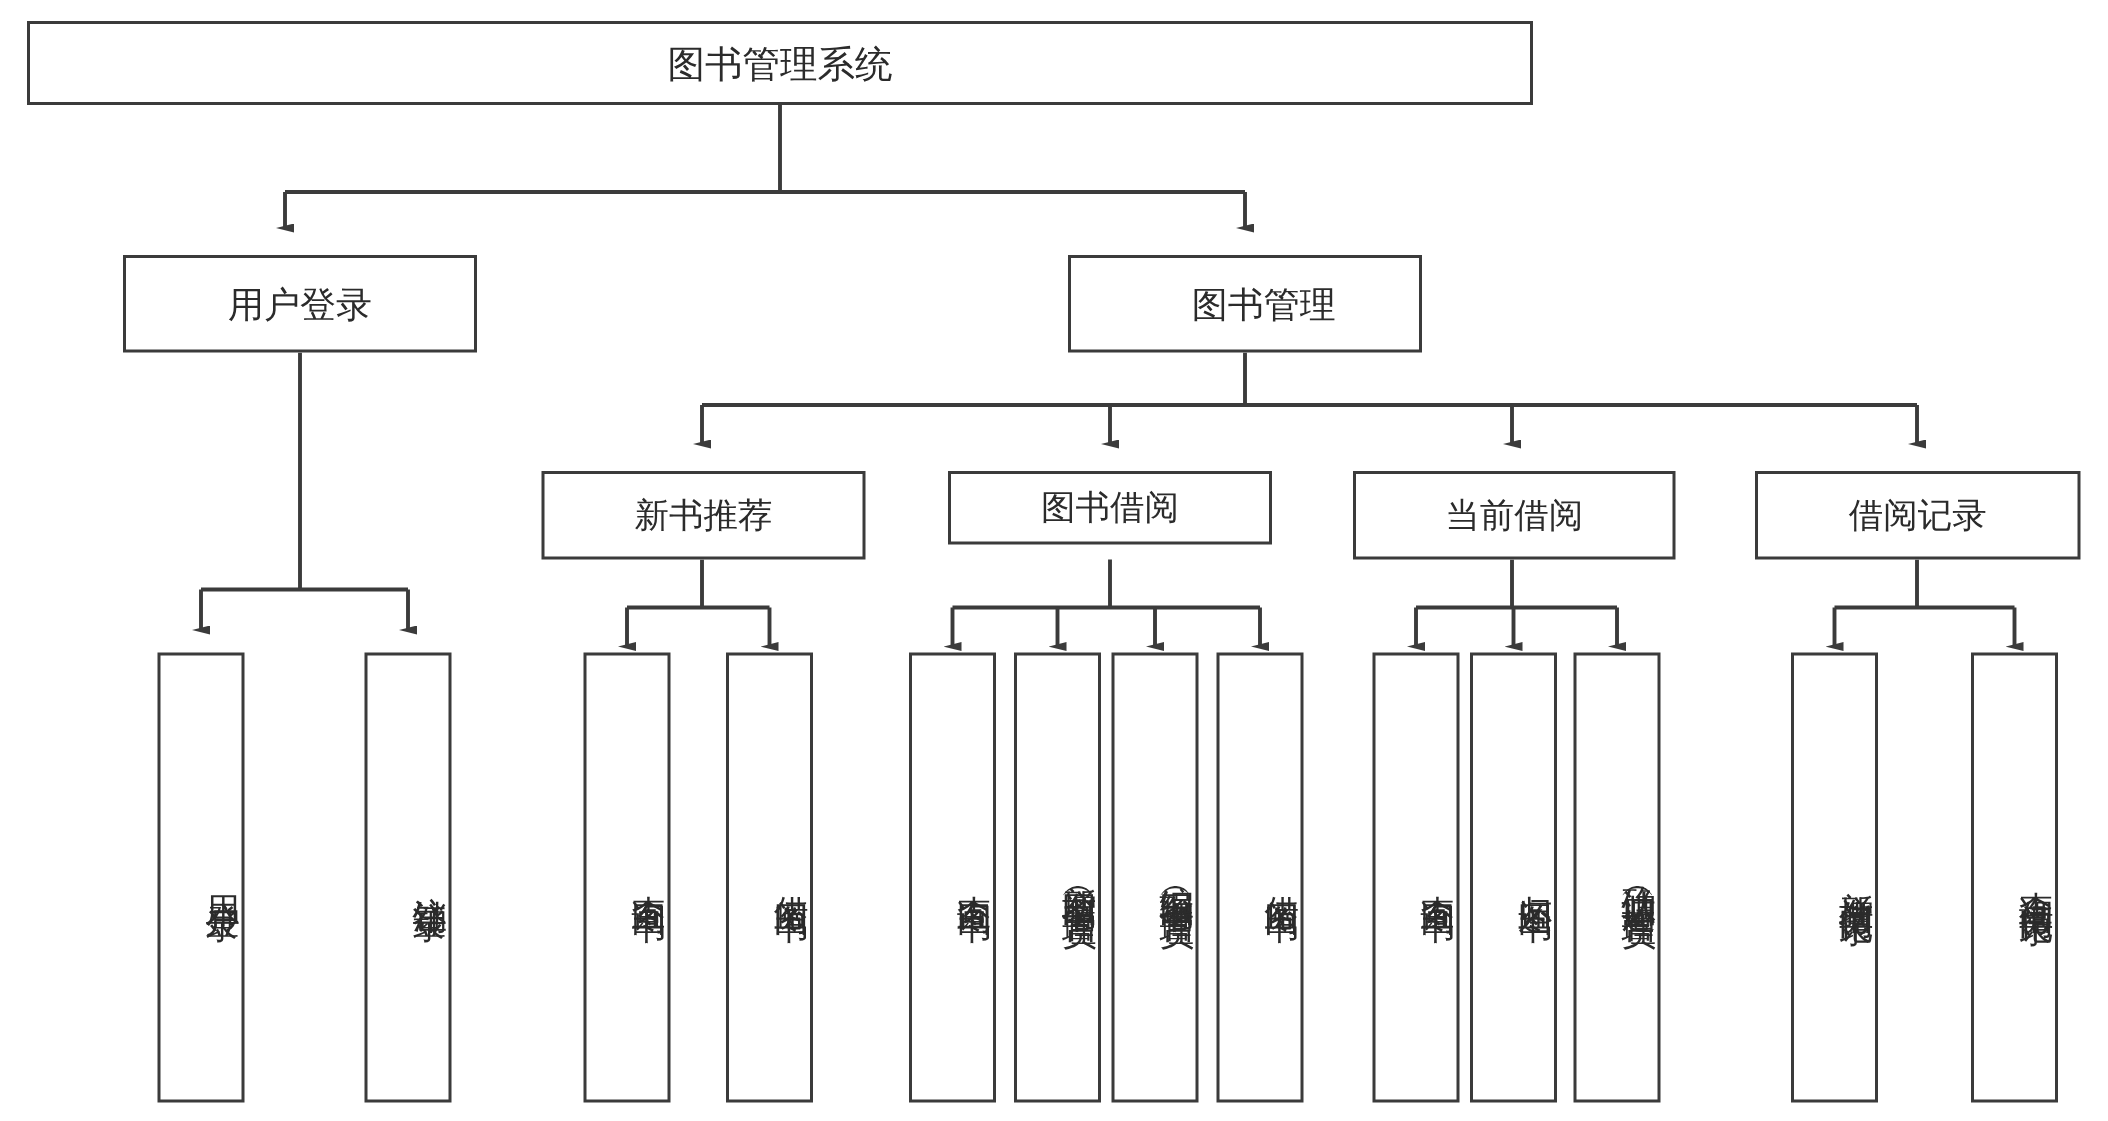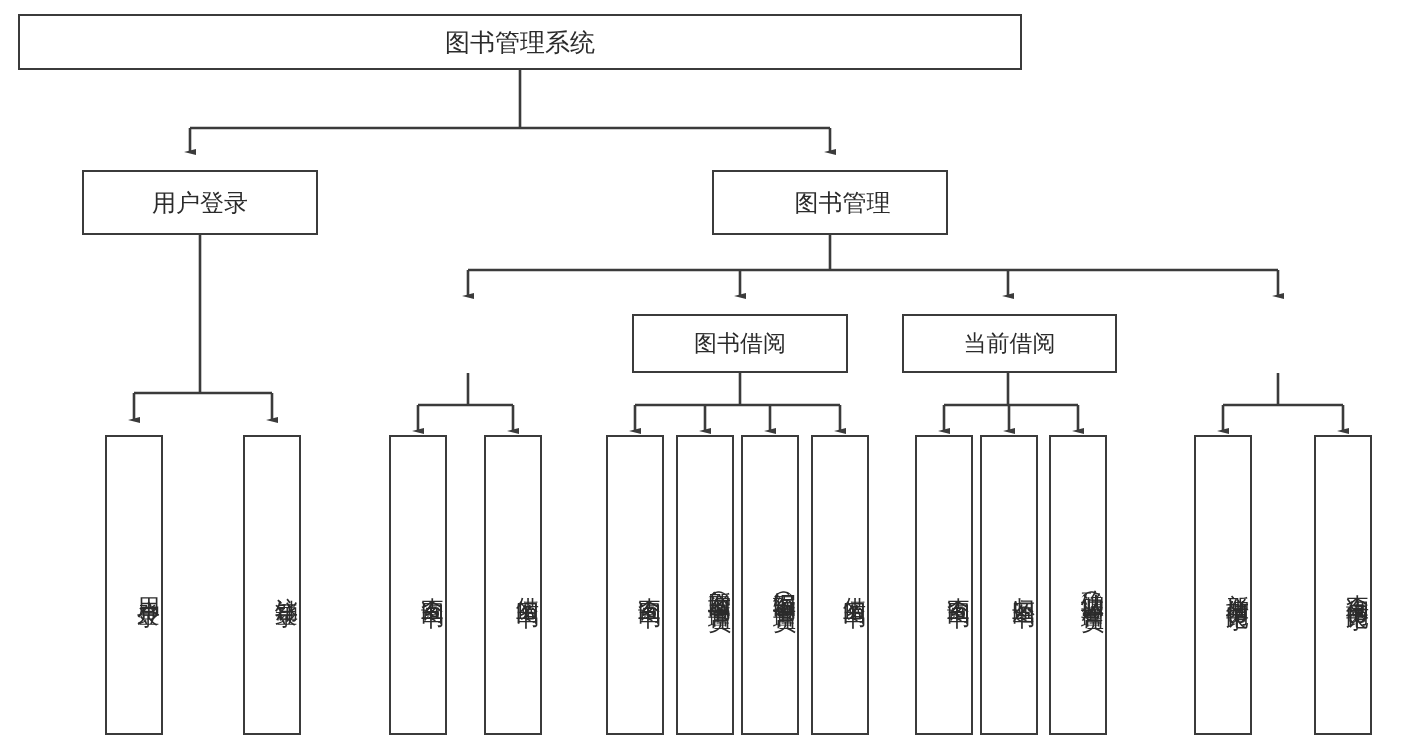--- a/index.html
+++ b/index.html
@@ -129,25 +129,31 @@
     <span class="label">图书管理系统</span>
   </div>
 
   <div class="node lvl2" style="left:82px; top:170px; width:236px; height:65px;">
     <span class="label">用户登录</span>
   </div>
   <div class="node lvl2" style="left:712px; top:170px; width:236px; height:65px;padding-left:25px;">
     <span class="label">图书管理</span>
   </div>
 
-  <div class="node lvl3" style="left:632px; top:314px; width:216px; height:59px;">
+  <div class="node lvl3" style="left:361px; top:314px; width:216px; height:59px;">
+    <span class="label">新书推荐</span>
+  </div>
+  <div class="node lvl3" style="left:632px; top:314px; width:216px; height:49px;">
     <span class="label">图书借阅</span>
   </div>
   <div class="node lvl3" style="left:902px; top:314px; width:215px; height:59px;text-align:center;">
     <span class="label">当前借阅</span>
+  </div>
+  <div class="node lvl3" style="left:1170px; top:314px; width:217px; height:59px;">
+    <span class="label">借阅记录</span>
   </div>
 
   <div class="node leaf" style="left:105px; top:435px; width:58px; height:300px;">
     <span class="label">用户登录</span>
   </div>
   <div class="node leaf" style="left:243px; top:435px; width:58px; height:300px;">
     <span class="label">注销登录</span>
   </div>
 
   <div class="node leaf" style="left:389px; top:435px; width:58px; height:300px;">

